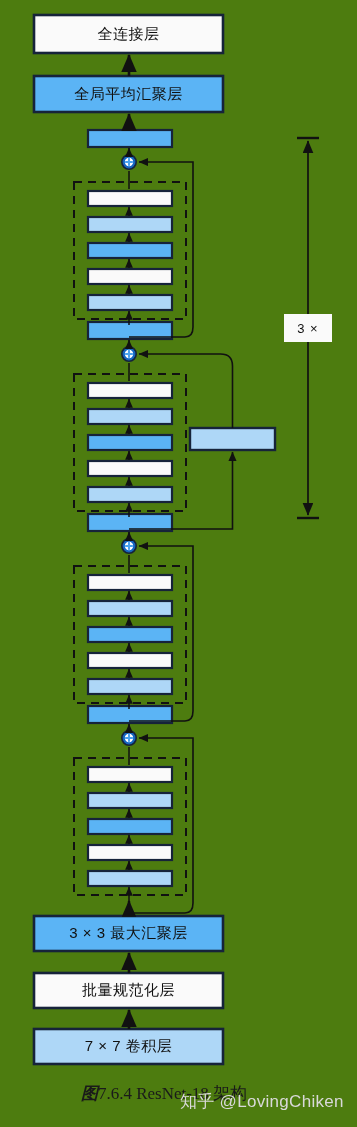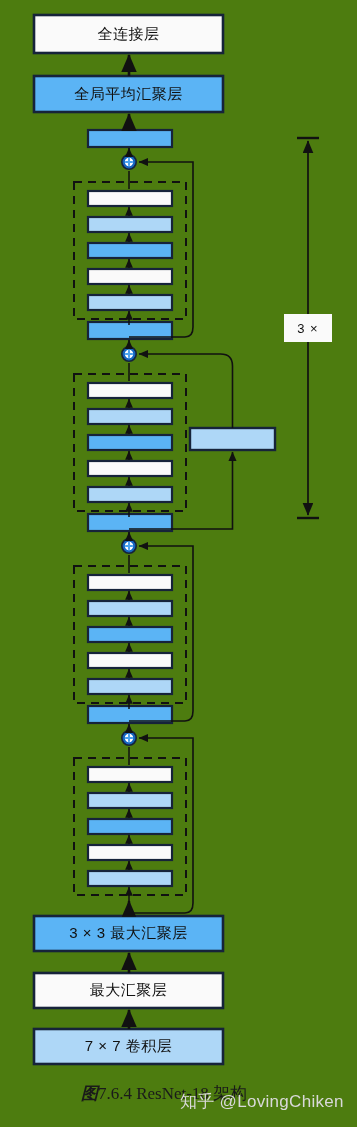--- a/index.html
+++ b/index.html
@@ -164,21 +164,21 @@
         <line x1="308" y1="320" x2="308" y2="141" stroke="#111111" stroke-width="1.7" marker-end="url(#ahthin)" stroke-dasharray="" fill="none"></line>
         <line x1="308" y1="336" x2="308" y2="515" stroke="#111111" stroke-width="1.7" marker-end="url(#ahthin)" stroke-dasharray="" fill="none"></line>
         <line x1="129" y1="916" x2="129" y2="901" stroke="#111111" stroke-width="2.4" marker-end="url(#ah)" stroke-dasharray="" fill="none"></line>
       </g>
   </svg>
 
   <div id="labels">
       <div class="boxlabel lbl-big" style="left: 34px; top: 15px; width: 189px; height: 38px;">全连接层</div>
       <div class="boxlabel lbl-big" style="left: 34px; top: 76px; width: 189px; height: 36px;">全局平均汇聚层</div>
       <div class="boxlabel lbl-big" style="left: 34px; top: 916px; width: 189px; height: 35px; text-align: right;">3 × 3 最大汇聚层</div>
-      <div class="boxlabel lbl-big" style="left: 34px; top: 973px; width: 189px; height: 35px;">最大汇聚层</div>
+      <div class="boxlabel lbl-big" style="left: 34px; top: 973px; width: 189px; height: 35px;">批量规范化层</div>
       <div class="boxlabel lbl-big" style="left: 34px; top: 1029px; width: 189px; height: 35px;">7 × 7 卷积层</div>
     </div>
 
   <div class="lbl-rep" style="left: 284px; top: 314px; width: 48px; height: 28px;">3 ×</div>
 
   <div class="caption" style="top:1082px">
     <span class="cn">图</span><span>7.6.4 ResNet-18 架构</span>
   </div>
 
   <div class="watermark" style="left:180px;top:1090px">知乎 @LovingChiken</div>

